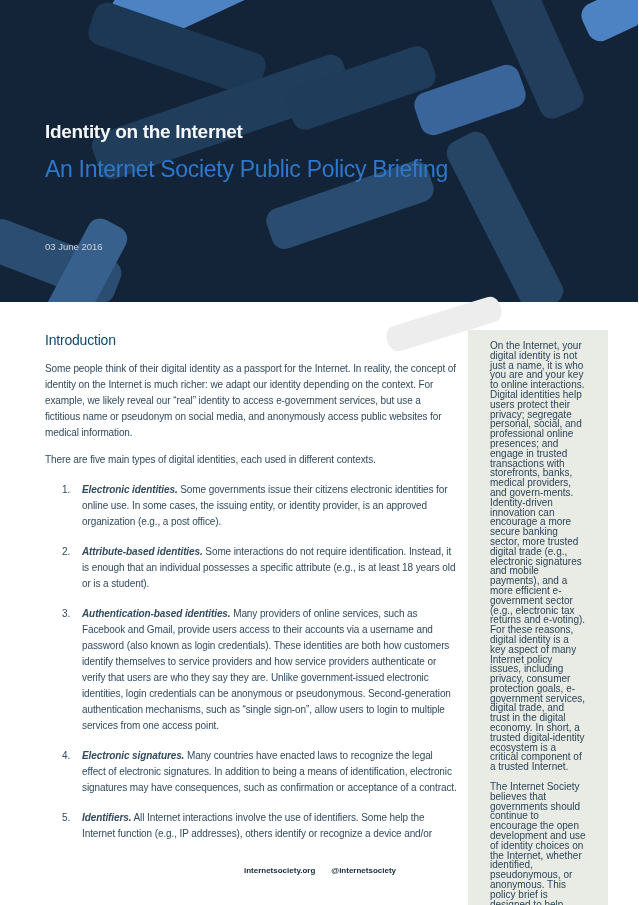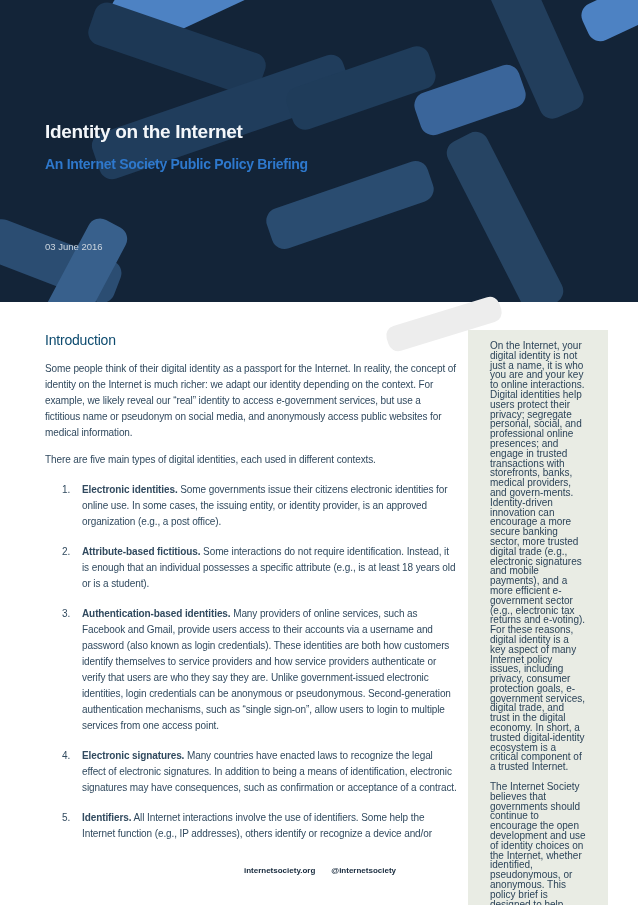--- a/index.html
+++ b/index.html
@@ -27,21 +27,21 @@
   .b9  { left:410px; top:200px; width:190px; height:44px; transform:rotate(63deg);  background:#264463; }
   .b10 { left:-18px; top:239px; width:140px; height:44px; transform:rotate(21deg);  background:#2b4d72; }
   .b11 { left:57px;  top:215px; width:42px;  height:150px; transform:rotate(28deg); background:#38608c; }
 
   .doc-title {
     position:absolute; left:45px; top:121px; color:#f4f7fa;
     font-size:19px; font-weight:700; letter-spacing:-0.3px; z-index:5;
   }
   .doc-subtitle {
     position:absolute; left:45px; top:156px; color:#2e78cc;
-    font-size:14px; font-weight:700; letter-spacing:-0.3px; z-index:5;
+    font-size:23px; font-weight:400; letter-spacing:-0.3px; z-index:5;
   }
   .doc-date {
     position:absolute; left:45px; top:241px; color:#ccd5de;
     font-size:9.5px; z-index:5;
   }
   .logo { position:absolute; left:472px; top:119px; display:flex; align-items:center; gap:7px; z-index:5; }
   .logo svg { width:40px; height:40px; }
   .logo-text { color:#ffffff; font-size:16px; font-weight:700; line-height:18px; letter-spacing:-0.2px; }
 
   
@@ -52,21 +52,21 @@
   .main {
     position:absolute; left:45px; top:332px; width:412px; z-index:1;
     color:#314a5f; font-size:10px; line-height:16px; letter-spacing:-0.1px;
   }
   .main h2 { color:#0c4a6e; font-size:14px; font-weight:400; margin-bottom:13px; letter-spacing:-0.2px; }
   .main p.para { margin-bottom:11px; }
   .list { margin-top:14px; }
   .li { display:flex; margin-bottom:14px; }
   .li .num { width:37px; padding-left:17px; flex:0 0 37px; }
   .li .li-body { flex:1; }
-  .li strong { font-weight:700; }
+  .li strong { font-weight:700;font-style:italic; }
 
   .sidebar {
     position:absolute; left:468px; top:330px; width:140px; min-height:470px;
     background:#e9ece4; padding:11px 22px; z-index:1;
     color:#2c4459; font-size:10px; line-height:9.8px; letter-spacing:0;
   }
   .sidebar p + p { margin-top:10px; }
 
   .footer {
     position:absolute; left:45px; top:866px; width:550px; z-index:1;
@@ -105,21 +105,21 @@
     <p class="para">Some people think of their digital identity as a passport for the Internet. In reality, the concept of identity on the Internet is much richer: we adapt our identity depending on the context. For example, we likely reveal our “real” identity to access e-government services, but use a fictitious name or pseudonym on social media, and anonymously access public websites for medical information.</p>
     <p class="para">There are five main types of digital identities, each used in different contexts.</p>
 
     <div class="list">
       <div class="li">
         <span class="num">1.</span>
         <p class="li-body"><strong>Electronic identities.</strong> <span>Some governments issue their citizens electronic identities for online use. In some cases, the issuing entity, or identity provider, is an approved organization (e.g., a post office).</span></p>
       </div>
       <div class="li">
         <span class="num">2.</span>
-        <p class="li-body"><strong>Attribute-based fictitious.</strong> <span>Some interactions do not require identification. Instead, it is enough that an individual possesses a specific attribute (e.g., is at least 18 years old or is a student).</span></p>
+        <p class="li-body"><strong>Attribute-based identities.</strong> <span>Some interactions do not require identification. Instead, it is enough that an individual possesses a specific attribute (e.g., is at least 18 years old or is a student).</span></p>
       </div>
       <div class="li">
         <span class="num">3.</span>
         <p class="li-body"><strong>Authentication-based identities.</strong> <span>Many providers of online services, such as Facebook and Gmail, provide users access to their accounts via a username and password (also known as login credentials). These identities are both how customers identify themselves to service providers and how service providers authenticate or verify that users are who they say they are. Unlike government-issued electronic identities, login credentials can be anonymous or pseudonymous. Second-generation authentication mechanisms, such as “single sign-on”, allow users to login to multiple services from one access point.</span></p>
       </div>
       <div class="li">
         <span class="num">4.</span>
         <p class="li-body"><strong>Electronic signatures.</strong> <span>Many countries have enacted laws to recognize the legal effect of electronic signatures. In addition to being a means of identification, electronic signatures may have consequences, such as confirmation or acceptance of a contract.</span></p>
       </div>
       <div class="li">

